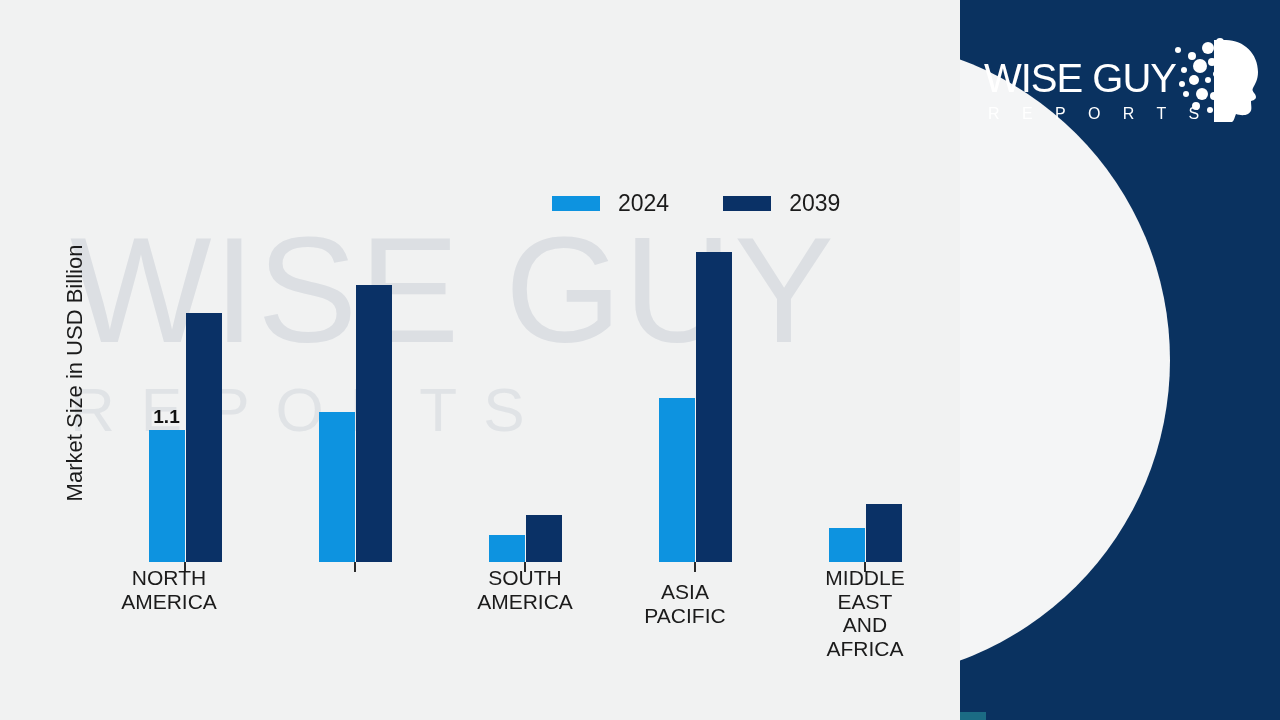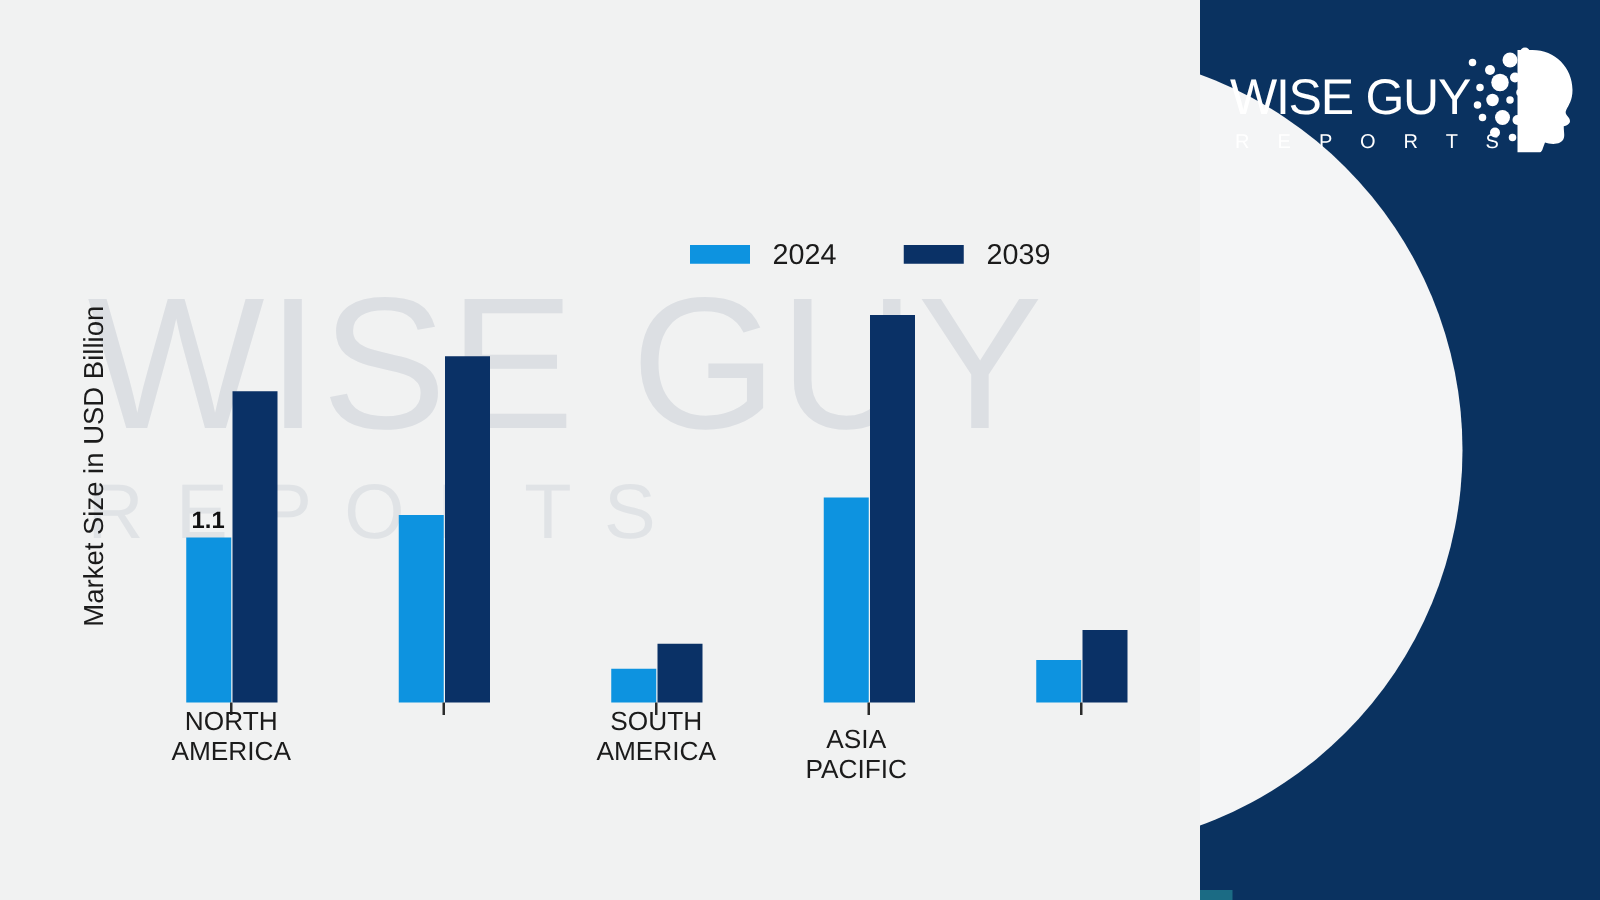--- a/index.html
+++ b/index.html
@@ -216,38 +216,42 @@
         <span class="legend-swatch" style="background:#0a3166"></span>
         <span class="legend-label">2039</span>
       </div>
     </div>
 
     <div id="plot">
         <div class="bar" style="left: 148.5px; width: 36px; height: 132px; background: rgb(13, 147, 224);"></div>
         <div class="bar-value" style="left: 148.5px; top: 406px; width: 36px; text-align: center;">1.1</div>
         <div class="bar" style="left: 185.5px; width: 36px; height: 249px; background: rgb(10, 49, 102);"></div>
         <div class="tick" style="left: 184px;"></div>
-        <div class="cat-label" style="left: 100px; width: 170px;">NORTH
+        <div class="cat-label" style="left: 84px; width: 170px;">NORTH
 AMERICA</div>
         <div class="bar" style="left: 318.5px; width: 36px; height: 150px; background: rgb(13, 147, 224);"></div>
         <div class="bar" style="left: 355.5px; width: 36px; height: 277px; background: rgb(10, 49, 102);"></div>
         <div class="tick" style="left: 354px;"></div>
         <div class="bar" style="left: 488.5px; width: 36px; height: 27px; background: rgb(13, 147, 224);"></div>
         <div class="bar" style="left: 525.5px; width: 36px; height: 47px; background: rgb(10, 49, 102);"></div>
         <div class="tick" style="left: 524px;"></div>
         <div class="cat-label" style="left: 440px; width: 170px;">SOUTH
 AMERICA</div>
         <div class="bar" style="left: 658.5px; width: 36px; height: 164px; background: rgb(13, 147, 224);"></div>
         <div class="bar" style="left: 695.5px; width: 36px; height: 310px; background: rgb(10, 49, 102);"></div>
         <div class="tick" style="left: 694px;"></div>
         <div class="cat-label" style="left: 600px; width: 170px; margin-top: 14px;">ASIA
 PACIFIC</div>
         <div class="bar" style="left: 828.5px; width: 36px; height: 34px; background: rgb(13, 147, 224);"></div>
         <div class="bar" style="left: 865.5px; width: 36px; height: 58px; background: rgb(10, 49, 102);"></div>
         <div class="tick" style="left: 864px;"></div>
+        <div class="cat-label" style="left: 780px; width: 170px;">MIDDLE
+EAST
+AND
+AFRICA</div>
       </div>
 
   </div>
 
   <div id="brand-panel">
 
     <svg id="brand-bg" viewBox="0 0 580 720">
       <defs>
         <clipPath id="circleClip">
           <circle cx="150" cy="360" r="320"></circle>

